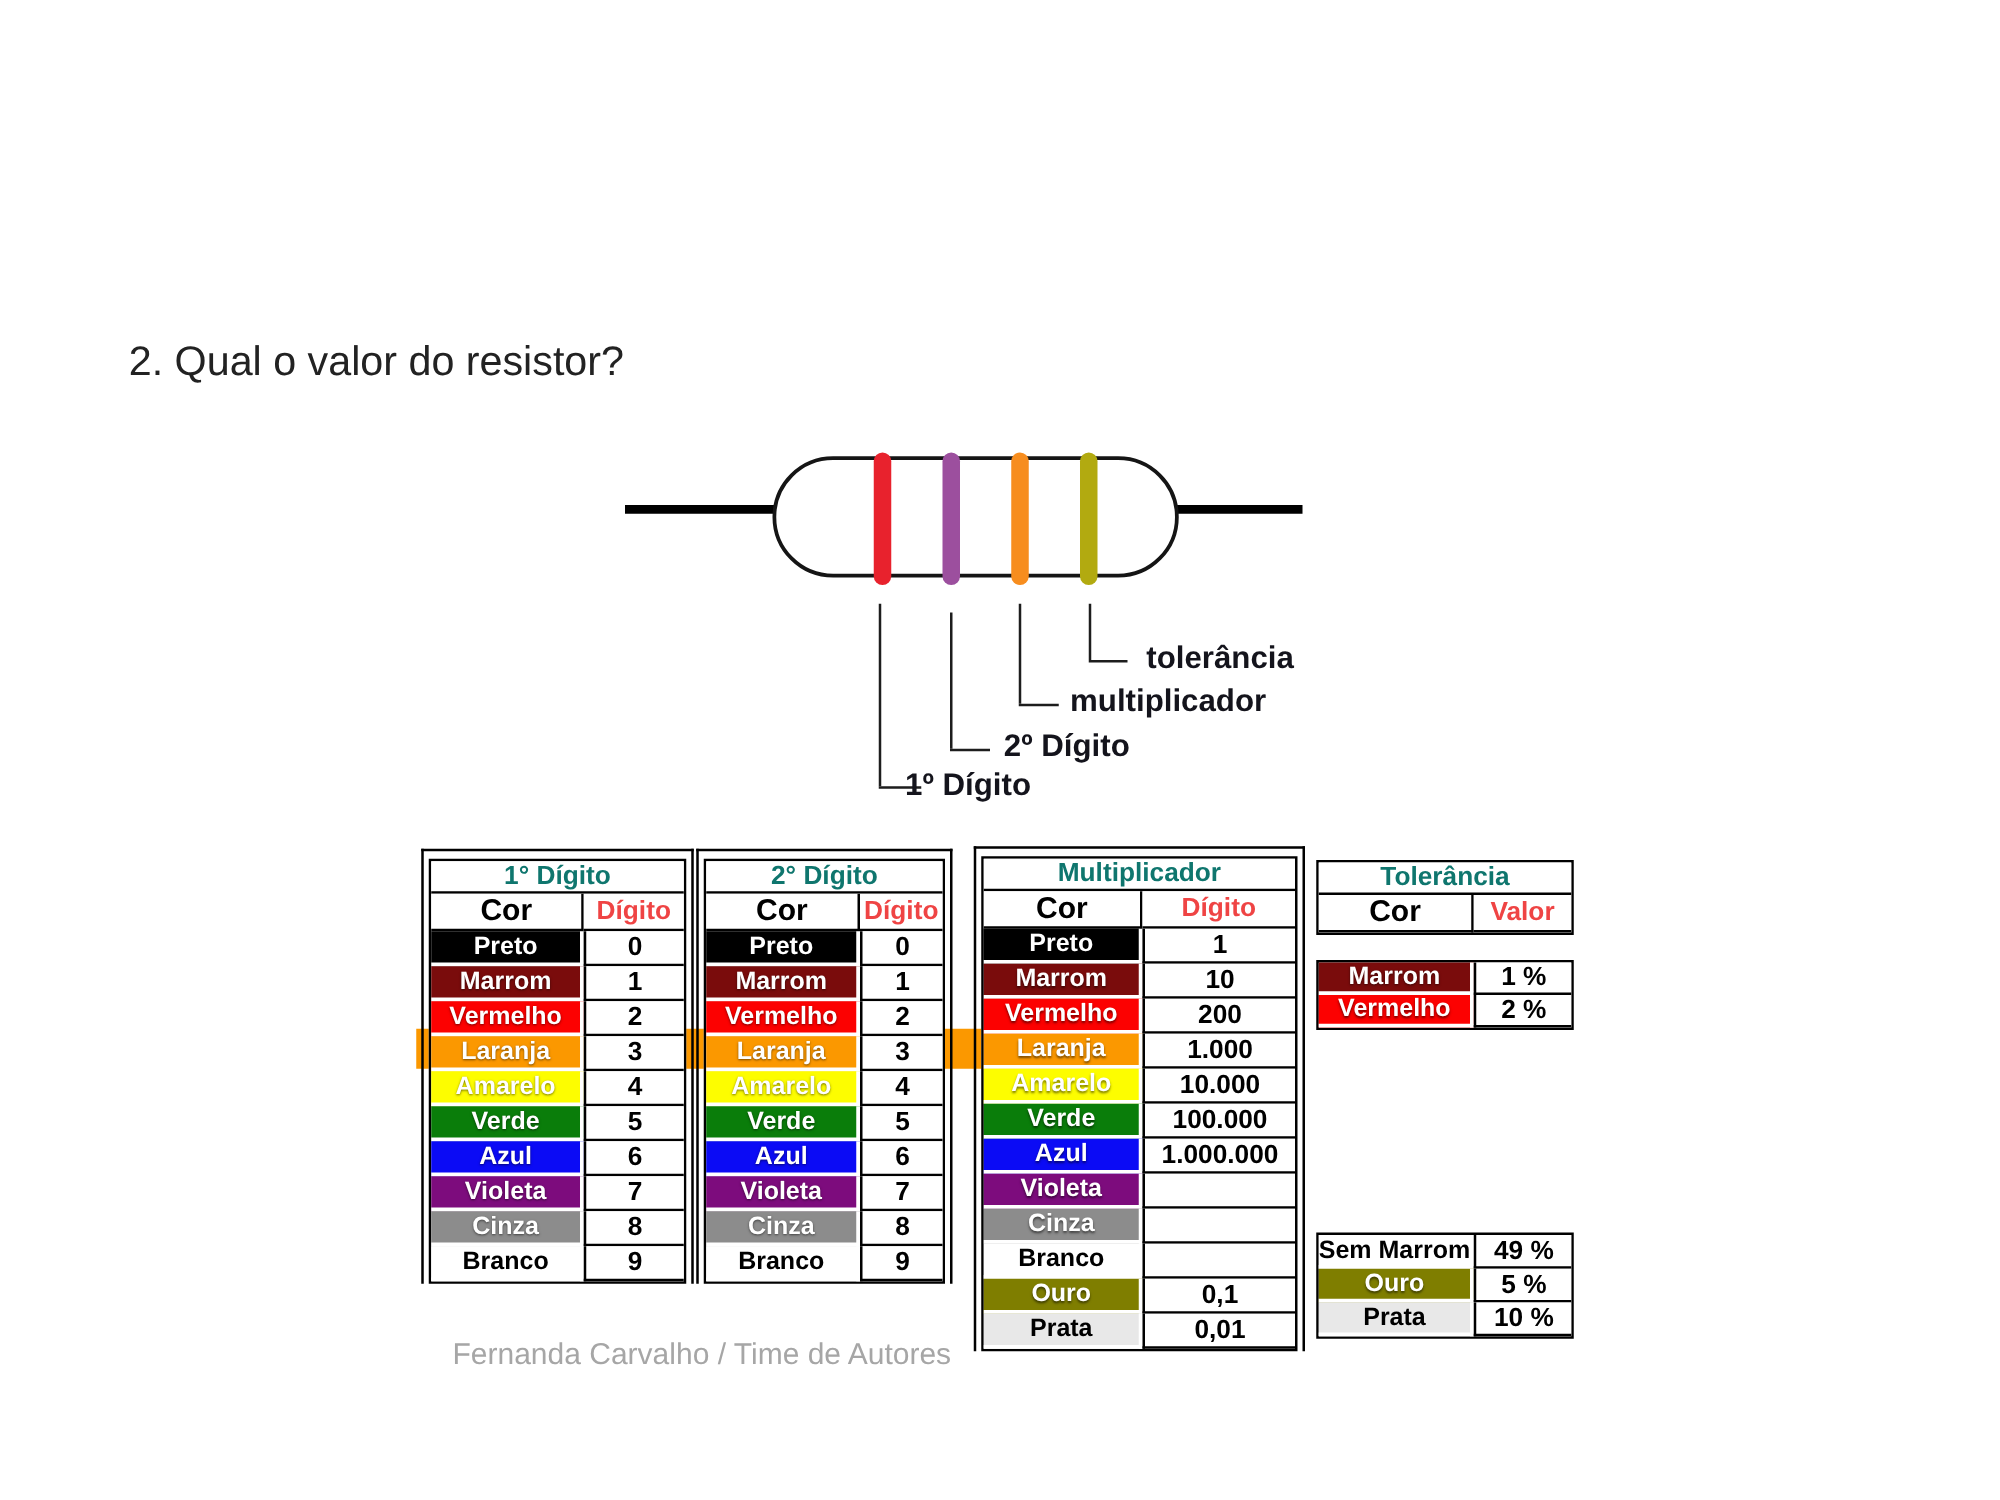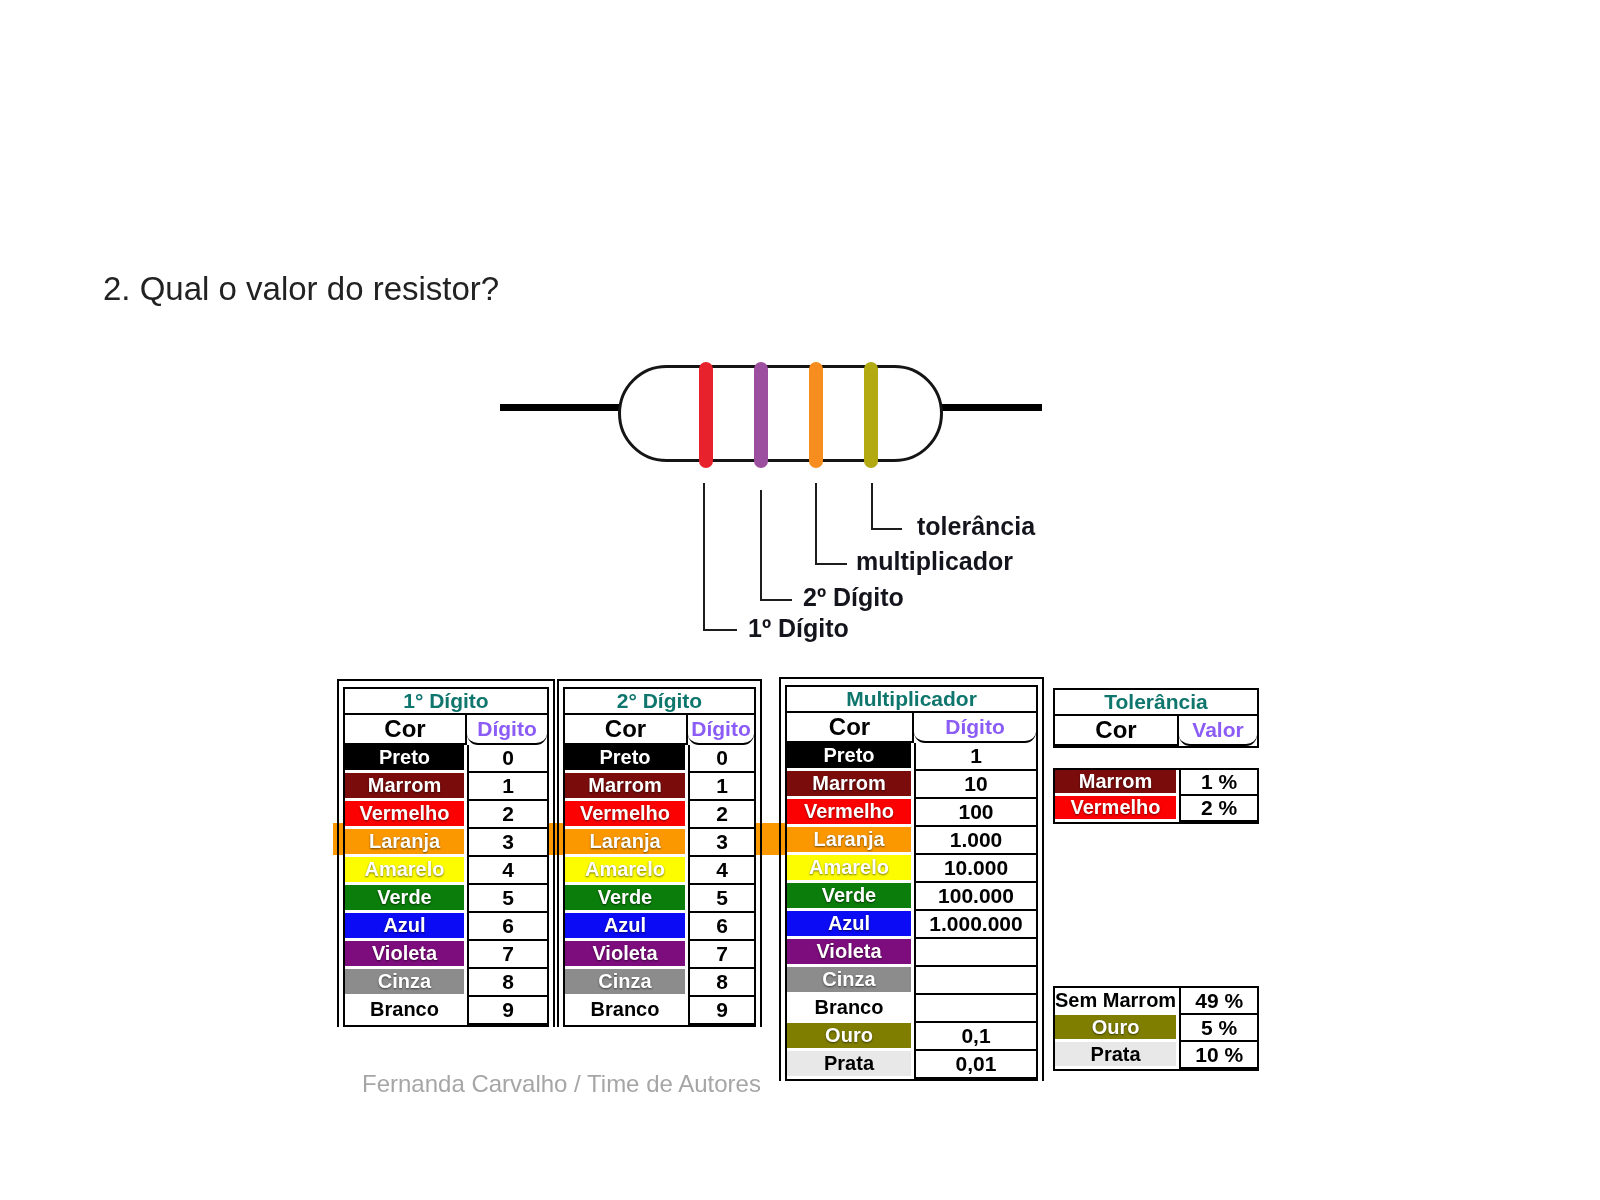--- a/index.html
+++ b/index.html
@@ -24,21 +24,21 @@
   .vline { position:absolute; width:2px; background:#1d1d1d; }
   .hline { position:absolute; height:2px; background:#1d1d1d; }
   .dlabel { position:absolute; font-size:25px; font-weight:600; color:#14141c; white-space:nowrap; }
 
   
   .twrap { position:absolute; border:2px solid #000; border-bottom:none; padding:6px 4px 0 4px; background:transparent; }
   .ctable { border-collapse:separate; border-spacing:0; border:2px solid #000; background:#fff; table-layout:fixed; }
   .ctable td { text-align:center; font-weight:700; padding:0; overflow:hidden; white-space:nowrap; }
   .title-cell { font-size:21px; color:#0f766e; height:24px; border-bottom:2px solid #000; background:#fff; }
   .th-cor { font-size:24px; color:#000; height:24px; border-bottom:2px solid #000; border-right:2px solid #000; background:#fff; }
-  .th-val { font-size:21px; color:#8b5cf6; height:24px; border-bottom:2px solid #000; background:#fff;border-radius:11px; }
+  .th-val { font-size:21px; color:#ef4444; height:24px; border-bottom:2px solid #000; background:#fff; }
   td.cc { font-size:20px; height:25px; border-right:3px solid #fff; border-bottom:3px solid #fff; }
   td.vc { font-size:21px; height:26px; border-left:2px solid #000; border-bottom:2px solid #000; background:#fff; color:#000; }
   .mini td.cc { height:22px; } .mini td.vc { height:23px; }
   .mini2 td.cc { height:24px; } .mini2 td.vc { height:25px; }
 
   #t1 { left:337px; top:679px; }
   #t2 { left:557px; top:679px; }
   #t3 { left:779px; top:677px; }
   #t4head { left:1053px; top:688px; }
   #t4mid  { left:1053px; top:768px; }
@@ -59,21 +59,21 @@
     <div class="lead lead-left"></div>
     <div class="lead lead-right"></div>
     <div class="abs rbody"></div>
     <div class="band band1" style="background: rgb(232, 34, 45);"></div>
     <div class="band band2" style="background: rgb(156, 79, 158);"></div>
     <div class="band band3" style="background: rgb(247, 141, 30);"></div>
     <div class="band band4" style="background: rgb(178, 170, 16);"></div>
 
     <div class="vline" style="left:703px; top:483px; height:146px;"></div>
     <div class="hline" style="left:703px; top:629px; width:34px;"></div>
-    <div class="dlabel" style="left:748px; top:614px;">1º Dígito</div>
+    <div class="dlabel" style="left:724px; top:614px;">1º Dígito</div>
 
     <div class="vline" style="left:760px; top:490px; height:109px;"></div>
     <div class="hline" style="left:760px; top:599px; width:32px;"></div>
     <div class="dlabel" style="left:803px; top:583px;">2º Dígito</div>
 
     <div class="vline" style="left:815px; top:483px; height:80px;"></div>
     <div class="hline" style="left:815px; top:563px; width:32px;"></div>
     <div class="dlabel" style="left:856px; top:547px;">multiplicador</div>
 
     <div class="vline" style="left:871px; top:483px; height:45px;"></div>
@@ -222,21 +222,21 @@
           <tr>
             <td class="cc" style="background: rgb(0, 0, 0); color: rgb(255, 255, 255); text-shadow: rgba(0, 0, 0, 0.55) 0px 1px 2px;">Preto</td>
             <td class="vc">1</td>
           </tr>
           <tr>
             <td class="cc" style="background: rgb(122, 12, 12); color: rgb(255, 255, 255); text-shadow: rgba(0, 0, 0, 0.55) 0px 1px 2px;">Marrom</td>
             <td class="vc">10</td>
           </tr>
           <tr>
             <td class="cc" style="background: rgb(252, 1, 1); color: rgb(255, 255, 255); text-shadow: rgba(0, 0, 0, 0.55) 0px 1px 2px;">Vermelho</td>
-            <td class="vc">100</td>
+            <td class="vc">200</td>
           </tr>
           <tr>
             <td class="cc" style="background: rgb(251, 152, 0); color: rgb(255, 255, 255); text-shadow: rgba(0, 0, 0, 0.55) 0px 1px 2px;">Laranja</td>
             <td class="vc">1.000</td>
           </tr>
           <tr>
             <td class="cc" style="background: rgb(253, 253, 0); color: rgb(255, 255, 255); text-shadow: rgba(0, 0, 0, 0.55) 0px 1px 2px;">Amarelo</td>
             <td class="vc">10.000</td>
           </tr>
           <tr>

